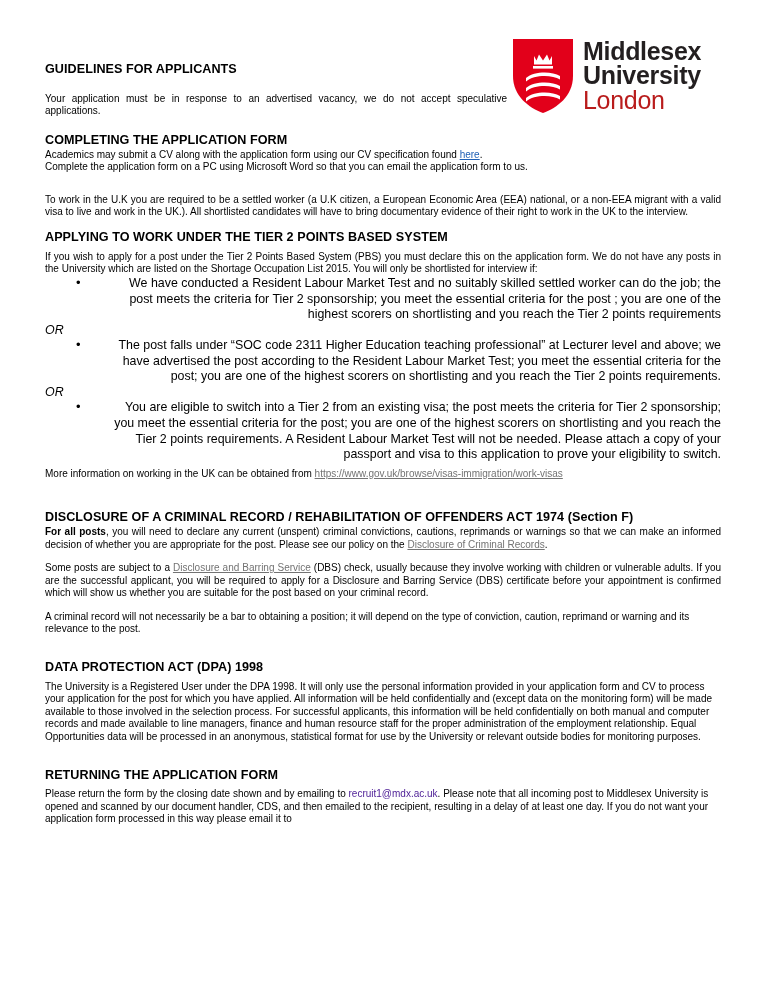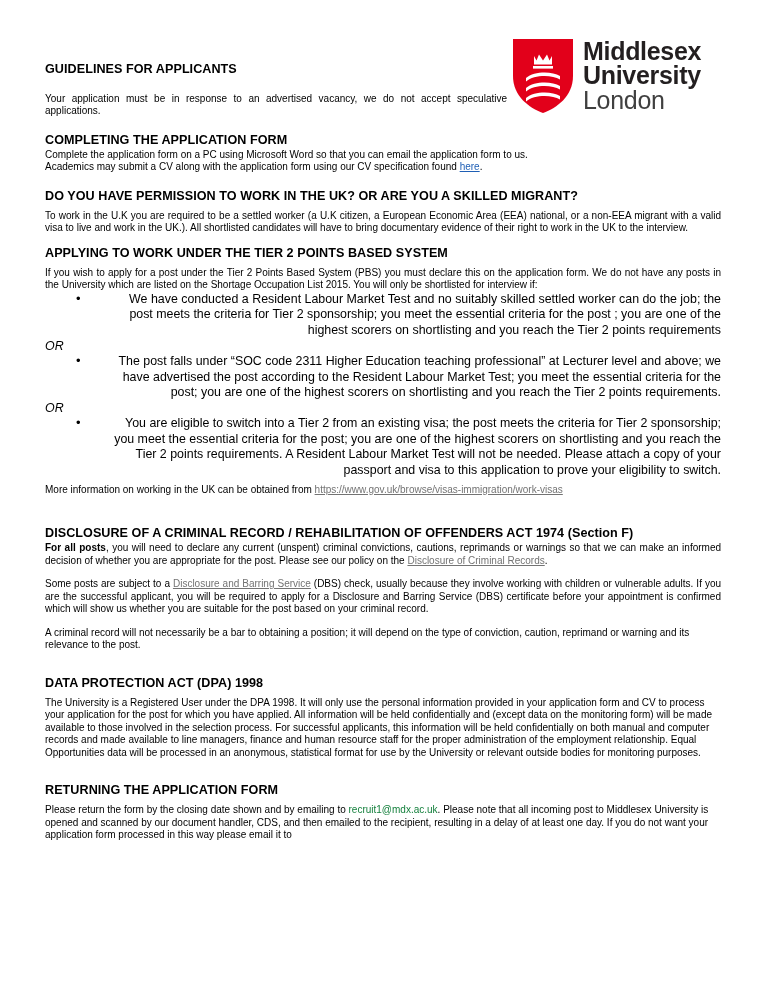--- a/index.html
+++ b/index.html
@@ -46,21 +46,21 @@
   .logo-text .l2 {
     font-size: 25px;
     font-weight: bold;
     letter-spacing: -0.3px;
     color: #231f20;
   }
   .logo-text .l3 {
     font-size: 25px;
     font-weight: normal;
     letter-spacing: -0.3px;
-    color: #404040;
+    color: #b91c1c;
   }
 
   
   .content {
     position: absolute;
     left: 45px;
     top: 62px;
     width: 676px;
   }
 
@@ -92,21 +92,21 @@
 
   a, .link {
     color: #0000cc;
     text-decoration: underline;
   }
   .link-blue {
     color: #1f5fb5;
     text-decoration: underline;
   }
   .link-mail {
-    color: #15803d;
+    color: #4c1d95;
     text-decoration: none;
   }
   .link-plain {
     color: #737373;
     text-decoration: underline;
   }
   b, .b { font-weight: bold; }
 
   ul.bullets {
     list-style: none;
@@ -168,26 +168,25 @@
 
     <h2 class="sec">GUIDELINES FOR APPLICANTS</h2>
 
     <div class="gap-lg"></div>
 
     <p class="body narrow">Your application must be in response to an advertised vacancy, we do not accept speculative applications.</p>
 
     <div class="gap-lg"></div>
 
     <h2 class="sec">COMPLETING THE APPLICATION FORM</h2>
+    <p class="body tight"><span>Academics may submit a CV along with the application form using our CV specification found </span><a href="#" class="link-blue">here</a><span>.</span></p>
     <p class="body tight">Complete the application form on a PC using Microsoft Word so that you can email the application form to us.</p>
-    <p class="body tight"><span>Academics may submit a CV along with the application form using our CV specification found </span><a href="#" class="link-blue">here</a><span>.</span></p>
 
     <div class="gap-lg"></div>
 
-    <h2 class="sec">DO YOU HAVE PERMISSION TO WORK IN THE UK?  OR ARE YOU A SKILLED MIGRANT?</h2>
     <div class="gap-sm"></div>
     <p class="body">To work in the U.K you are required to be a settled worker (a U.K citizen, a European Economic Area (EEA) national, or a non-EEA migrant with a valid visa to live and work in the UK.).  All shortlisted candidates will have to bring documentary evidence of their right to work in the UK to the interview.</p>
 
     <div class="gap-md"></div>
 
     <h2 class="sec">APPLYING TO WORK UNDER THE TIER 2 POINTS BASED SYSTEM</h2>
     <div class="gap-sm"></div>
     <p class="body">If you wish to apply for a post under the Tier 2 Points Based System (PBS) you must declare this on the application form.  We do not have any posts in the University which are listed on the Shortage Occupation List 2015.  You will only be shortlisted for interview if:</p>
 
     <ul class="bullets">

